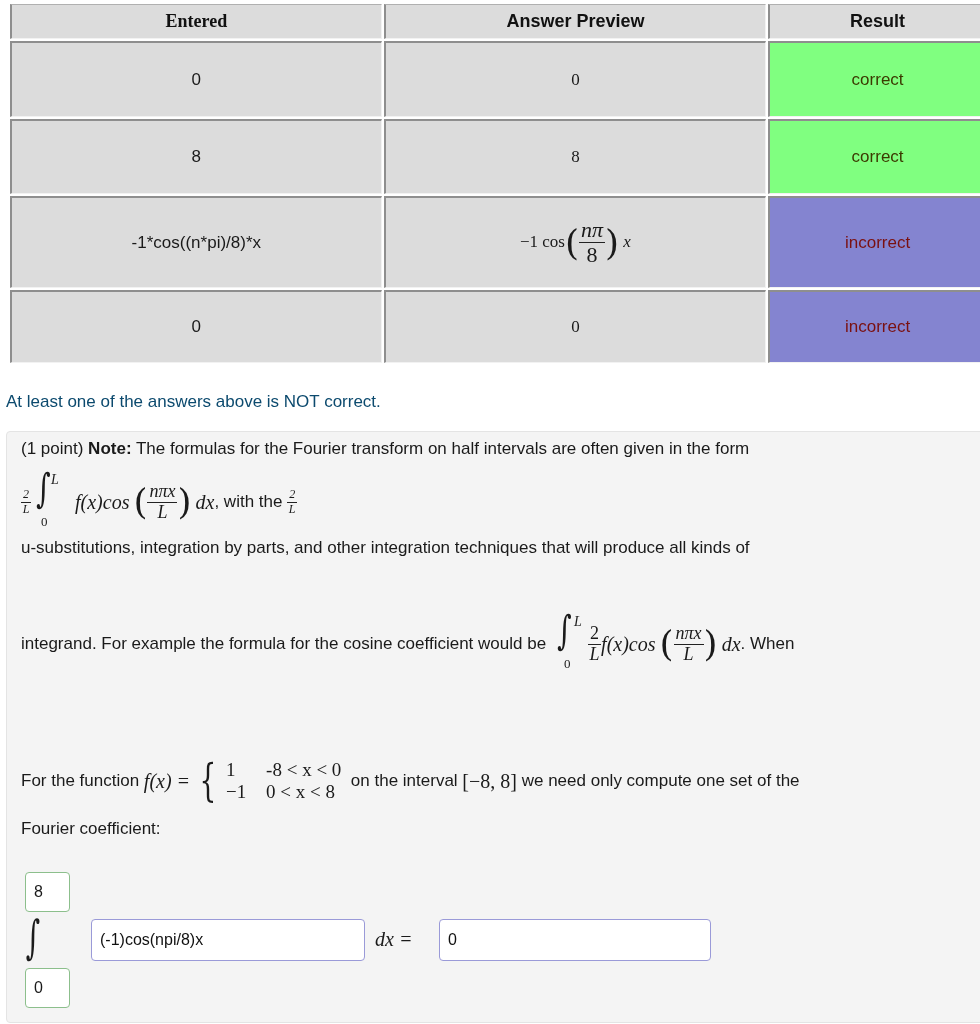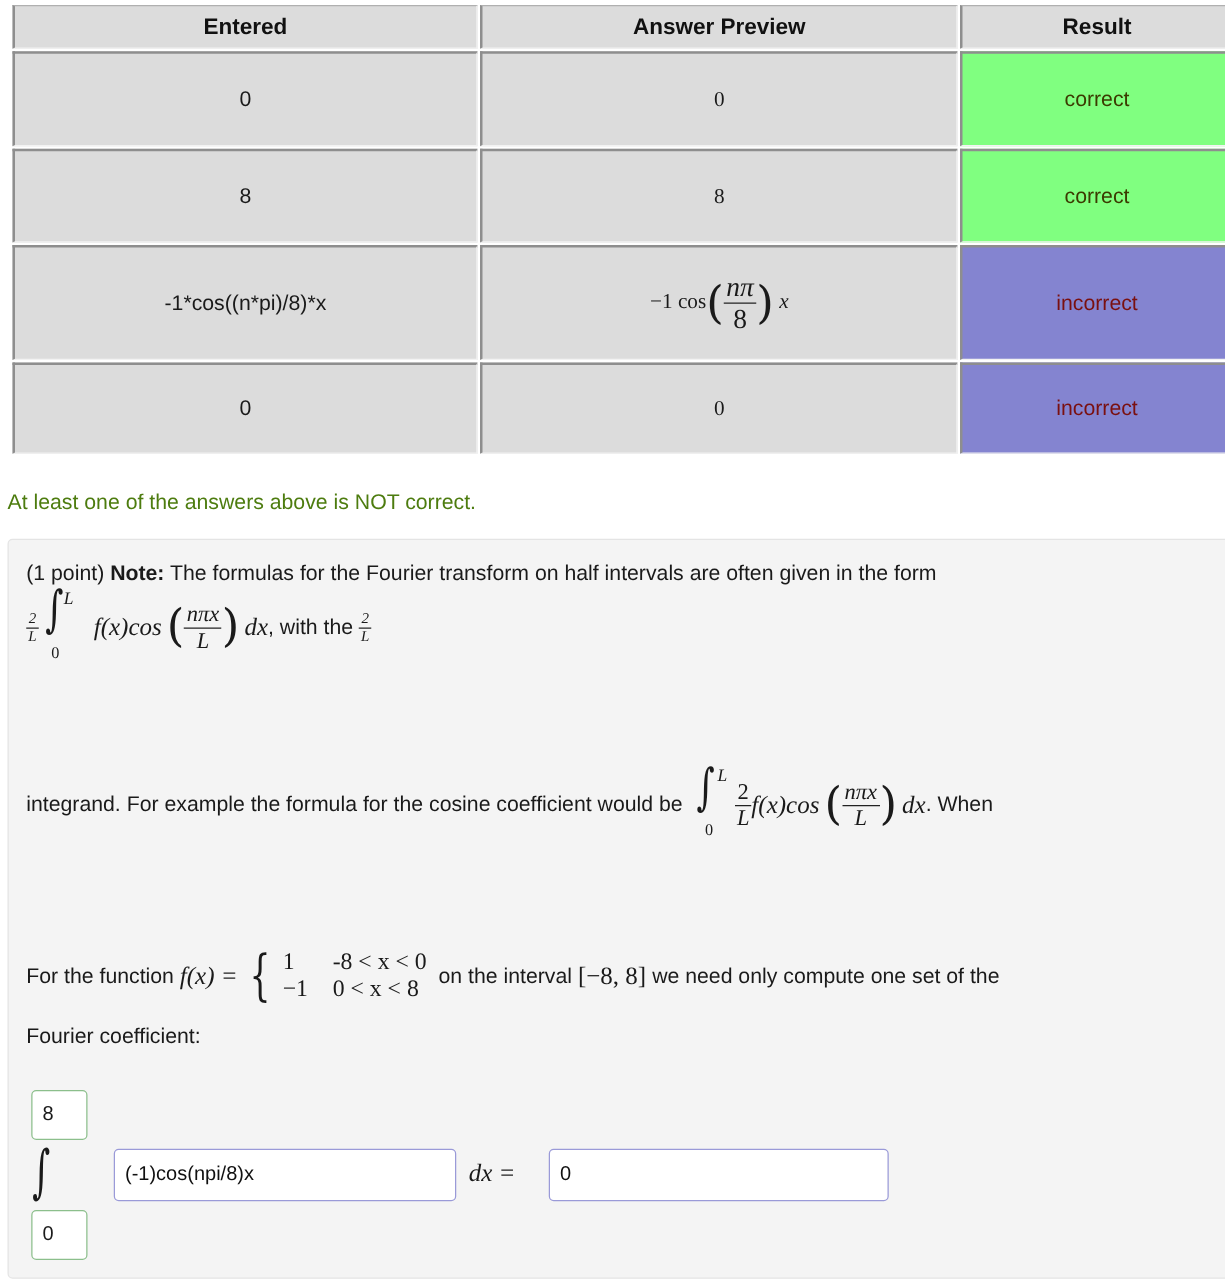--- a/index.html
+++ b/index.html
@@ -24,34 +24,34 @@
     border-left: 2px solid #8e8e8e;
     border-right: 1px solid #f2f2f2;
     border-bottom: 1px solid #f2f2f2;
     padding: 0;
   }
   .results-table th {
     height: 33px; font-weight: bold; font-size: 18px; color: #111;
     border-top: 1px solid #b0b0b0;
   }
   .results-table td { font-size: 17px; }
-  .c1 { width: 369px; }
+  .c1 { width: 369px; font-family: Liberation Serif, serif; }
   .c2 { width: 380px; }
   .c3 { width: 215px; }
   .r1 td { height: 73px; }
   .r2 td { height: 72px; }
   .r3 td { height: 89px; }
   .r4 td { height: 70px; }
   .math { font-family: "Liberation Serif", "DejaVu Serif", serif; font-size: 21px; }
   .mi { font-family: "Liberation Serif", "DejaVu Serif", serif; font-style: italic; }
   .res-correct { background: #80ff80 !important; color: #3b3b00; }
   .res-incorrect { background: #8484d0 !important; color: #7a1010; }
   .feedback {
     position: absolute; left: 6px; top: 392px;
-    font-size: 17px; color: #4d7c0f;
+    font-size: 17px; color: #0c4a6e;
   }
   .problem {
     position: absolute; left: 6px; top: 431px; width: 990px; height: 590px;
     background: #f4f4f4;
     border: 1px solid #e4e4e4; border-radius: 4px;
   }
   .ptext {
     position: absolute; left: 14px; font-size: 17px; line-height: 20px; color: #1a1a1a; white-space: nowrap;
   }
   .frac { display: inline-block; vertical-align: middle; text-align: center; font-family: "Liberation Serif", serif; font-style: italic; }
@@ -102,21 +102,21 @@
     <td>0</td>
     <td class="math">0</td>
     <td class="res-incorrect">incorrect</td>
   </tr>
 </tbody>
   </table>
 
 <div class="feedback">At least one of the answers above is NOT correct.</div>
 
 <div class="problem">
-  <div class="ptext" style="top:17px">
+  <div class="ptext" style="top:7px">
     <span>(1 point)</span>
     <b>Note:</b>
     <span>The formulas for the Fourier transform on half intervals are often given in the form</span>
   </div>
 
   <div class="ptext" style="top:50px; height:40px; display:flex; align-items:center;">
     <span class="frac small-frac">
         <span class="n">2</span>
         <span class="d">L</span>
       </span>
@@ -133,20 +133,21 @@
       </span>
     <span class="paren">)</span>
     <span class="mi" style="font-size:20px; margin-left:4px;">dx</span>
     <span>, with the</span>&nbsp;
     <span class="frac small-frac">
         <span class="n">2</span>
         <span class="d">L</span>
       </span>&nbsp;
   </div>
 
+  <div class="ptext" style="top:106px">u-substitutions, integration by parts, and other integration techniques that will produce all kinds of</div>
 
   <div class="ptext" style="top:190px; height:44px; display:flex; align-items:center;">
     <span>integrand. For example the formula for the cosine coefficient would be</span>
     <span style="position:relative; display:inline-block; width:36px; height:44px; margin-left:6px;">
       <span class="big-int" style="position:absolute; left:2px; top:-2px;">∫</span>
       <span class="mi" style="position:absolute; left:22px; top:-10px; font-size:14px;">L</span>
       <span style="position:absolute; left:12px; top:32px; font-size:13px; font-family:'Liberation Serif',serif;">0</span>
     </span>
     <span class="frac" style="font-size:18px; font-style:normal;">
         <span class="n">2</span>

